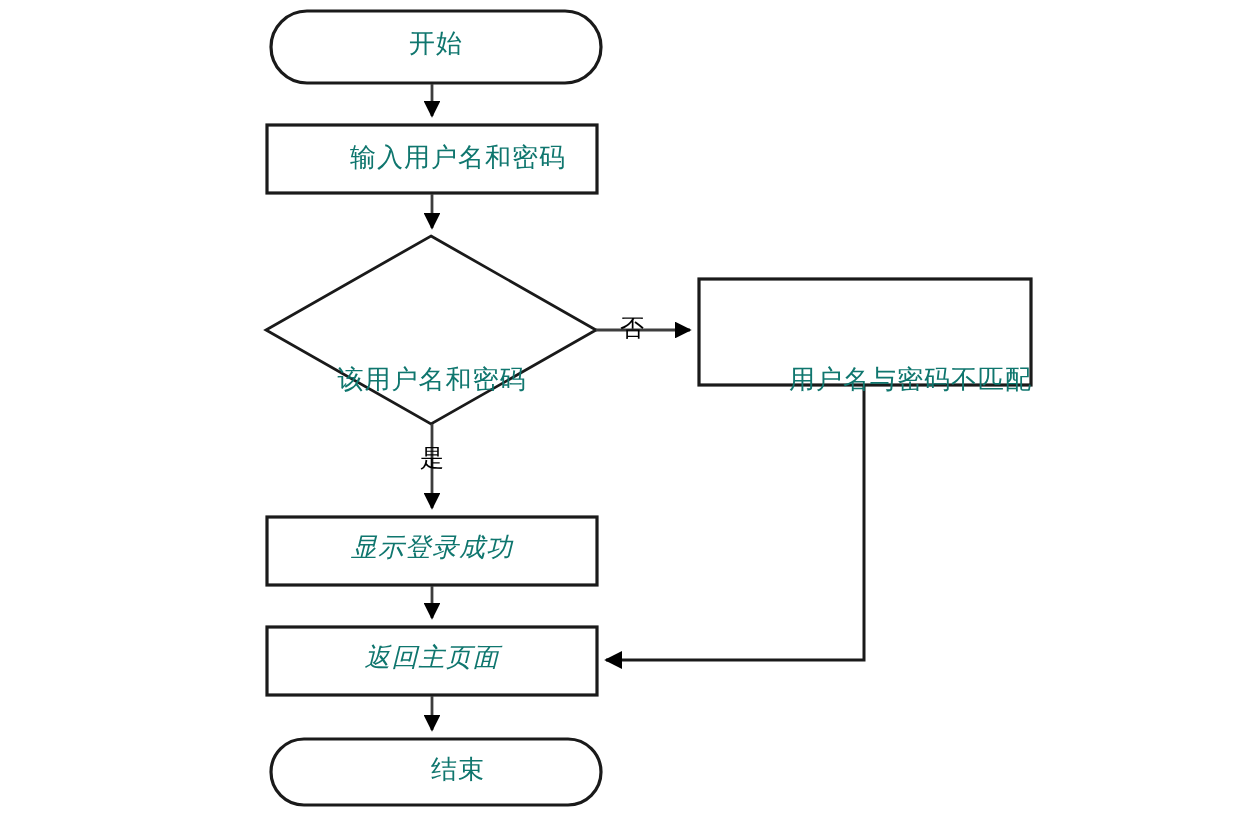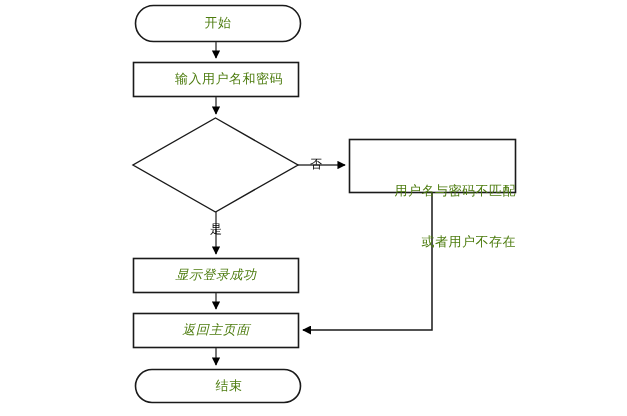--- a/index.html
+++ b/index.html
@@ -18,21 +18,21 @@
   #flow-canvas {
     position: absolute;
     left: 0;
     top: 0;
     width: 627px;
     height: 416px;
   }
   .node-text {
     position: absolute;
     text-align: center;
-    color: #4d7c0f;
+    color: #0f766e;
     font-size: 13px;
     line-height: 17px;
     letter-spacing: 0.5px;
     white-space: pre;
     pointer-events: none;
   }
   .edge-label {
     position: absolute;
     color: #000000;
     font-size: 12px;
@@ -78,25 +78,25 @@
   <path d="M 432 193 L 432 330 L 303 330" fill="none" stroke="#1a1a1a" stroke-width="1.5" marker-end="url(#arrow)"></path>
 
   <path d="M 216 348 L 216 365" fill="none" stroke="#3d3d3d" stroke-width="1.4" marker-end="url(#arrow)"></path>
 </svg>
 
 <div class="node-text" style="left:135px; top:14px; width:166px;">开始</div>
 
 <div class="node-text" style="left:133px; top:70px; width:192px;font-family:Liberation Serif, serif;">输入用户名和密码</div>
 
 <div class="node-text" style="left:133px; top:148px; width:166px;">
+  <div>该用户名和密码</div>
 </div>
 
 <div class="node-text" style="left:349px; top:148px; width:167px;text-align:right;">
   <div>用户名与密码不匹配</div>
-  <div>或者用户不存在</div>
 </div>
 
 <div class="node-text" style="left:133px; top:266px; width:166px;font-style:italic;">显示登录成功</div>
 
 <div class="node-text" style="left:133px; top:321px; width:166px;font-style:italic;">返回主页面</div>
 
 <div class="node-text" style="left:146px; top:377px; width:166px;">结束</div>
 
 <div class="edge-label" style="left:308px; top:158px; width:16px;">否</div>
 

